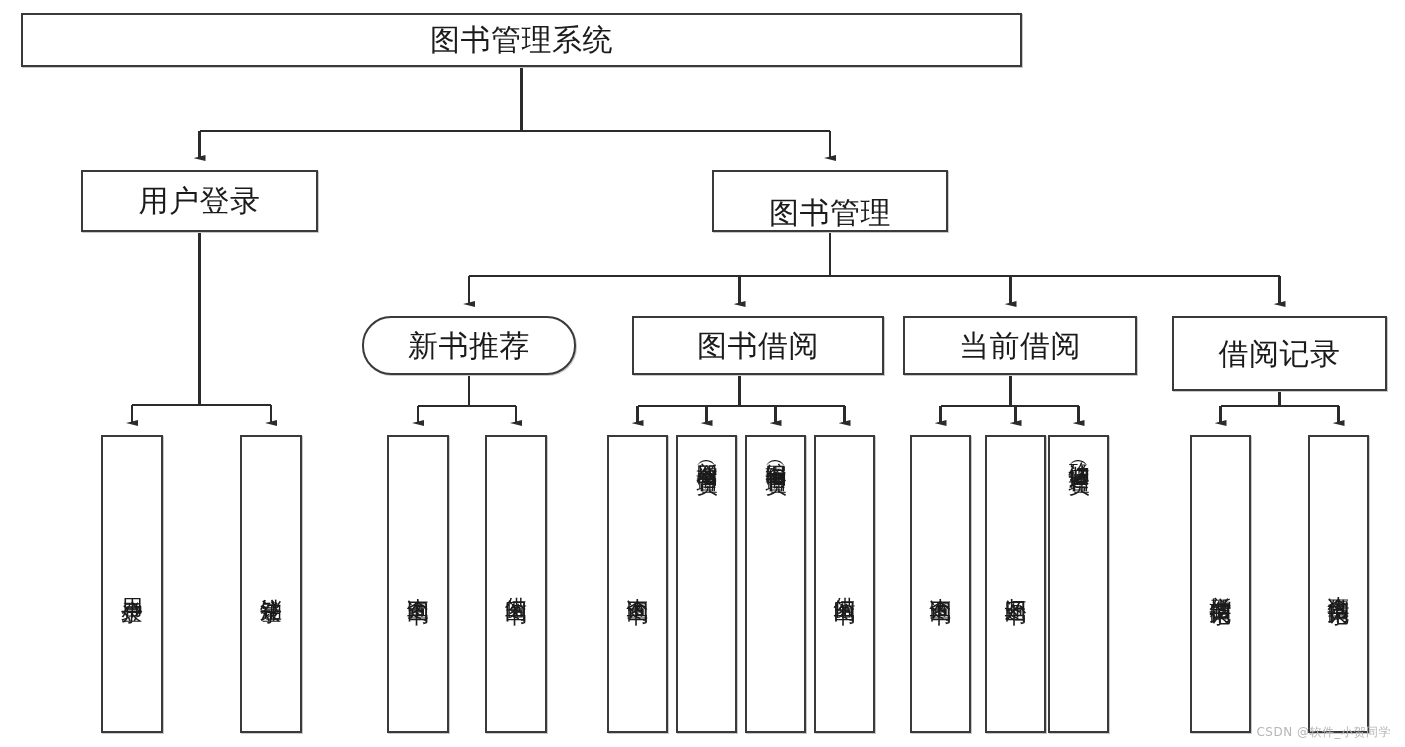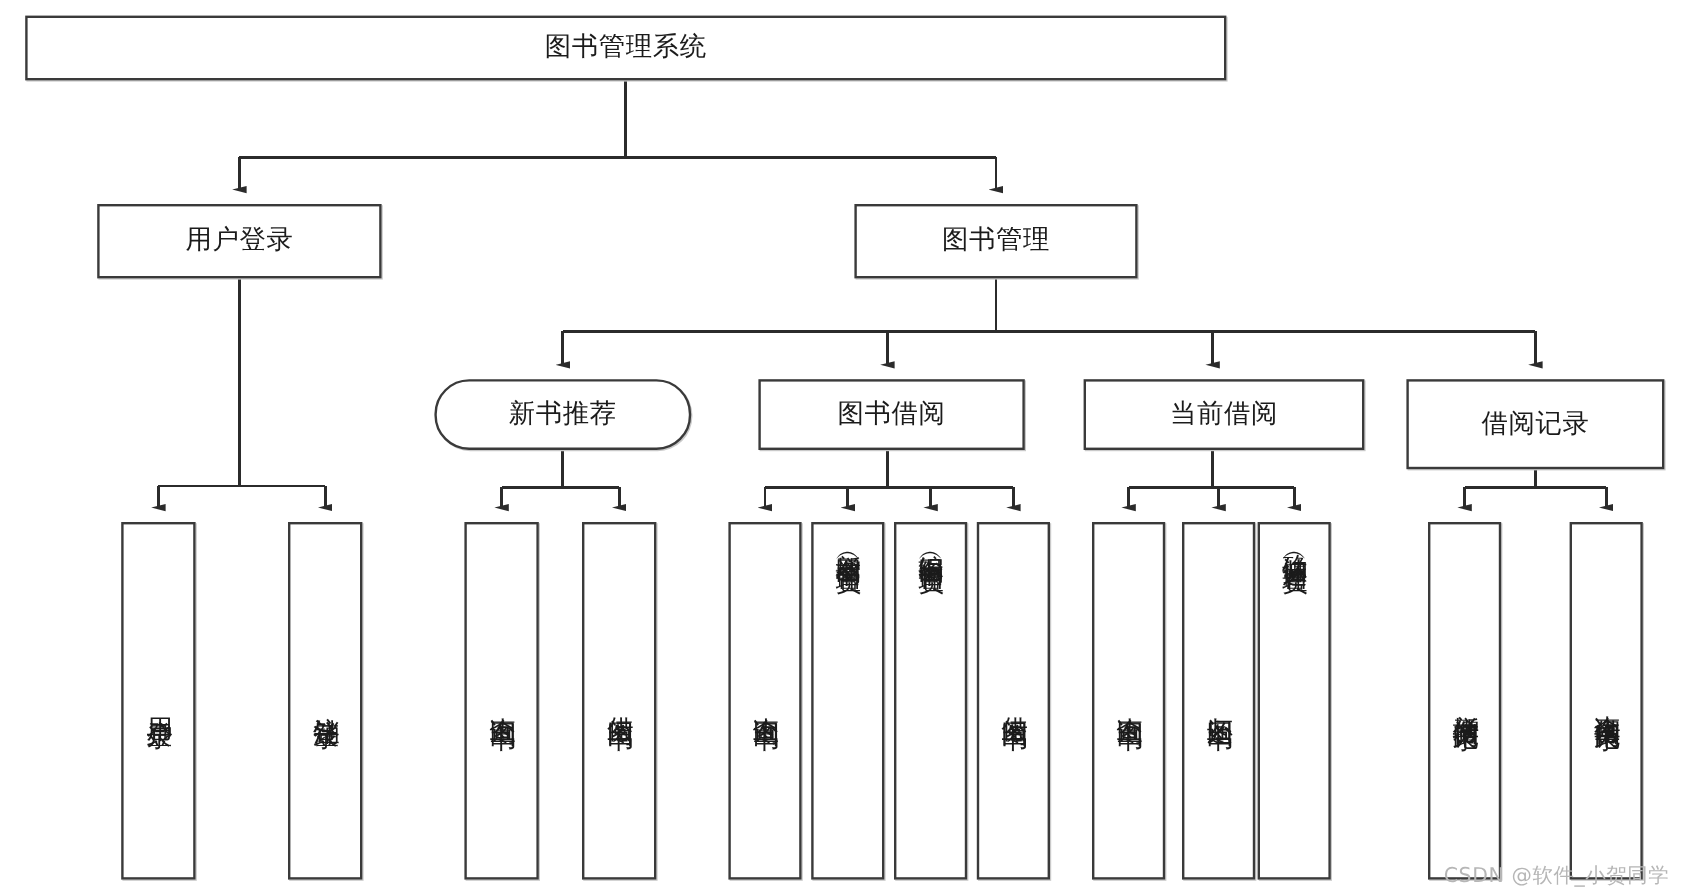--- a/index.html
+++ b/index.html
@@ -36,21 +36,21 @@
     color: #1b1b1b;
     box-shadow: 1px 1px 0 #c9c9c9;
   }
   .node .label {
     display: block;
     text-align: center;
     line-height: 1.18;
     color: #1b1b1b;
   }
   .node.horizontal .label {
-    font-size: 22px;
+    font-size: 30px;
     letter-spacing: 0.5px;
   }
   .node.vertical {
     align-items: flex-start;
     padding-top: 8px;
   }
   .node.vertical .label {
     writing-mode: vertical-rl;
     text-orientation: upright;
     font-size: 22px;
@@ -58,21 +58,21 @@
     letter-spacing: 2px;
     white-space: nowrap;
   }
   .node.vertical.tall .label {
     font-size: 21px;
   }
   #watermark {
     position: absolute;
     right: 14px;
     bottom: 6px;
-    font-size: 17px;
+    font-size: 12px;
     color: #b6b6b6;
     white-space: nowrap;
     letter-spacing: 0.5px;
   }
 </style>
 </head>
 <body>
 
 <div id="diagram-root">
 
@@ -126,28 +126,28 @@
     </g>
   </svg>
 
   <div class="node horizontal" style="left:21px; top:13px; width:1001px; height:54px;">
     <span class="label">图书管理系统</span>
   </div>
 
   <div class="node horizontal" style="left:81px; top:170px; width:237px; height:62px;">
     <span class="label">用户登录</span>
   </div>
-  <div class="node horizontal" style="left:712px; top:170px; width:236px; height:62px;">
+  <div class="node horizontal" style="left:712px; top:170px; width:236px; height:62px;align-items:flex-end;">
     <span class="label">图书管理</span>
   </div>
 
   <div class="node horizontal" style="left:362px; top:316px; width:214px; height:59px;border-radius:29px;">
     <span class="label">新书推荐</span>
   </div>
-  <div class="node horizontal" style="left:632px; top:316px; width:222px; height:59px;">
+  <div class="node horizontal" style="left:632px; top:316px; width:252px; height:59px;">
     <span class="label">图书借阅</span>
   </div>
   <div class="node horizontal" style="left:903px; top:316px; width:234px; height:59px;">
     <span class="label">当前借阅</span>
   </div>
   <div class="node horizontal" style="left:1172px; top:316px; width:215px; height:75px;">
     <span class="label">借阅记录</span>
   </div>
 
   <div class="node vertical" style="left:101px; top:435px; width:62px; height:298px; align-items:center; padding-top:0;">

